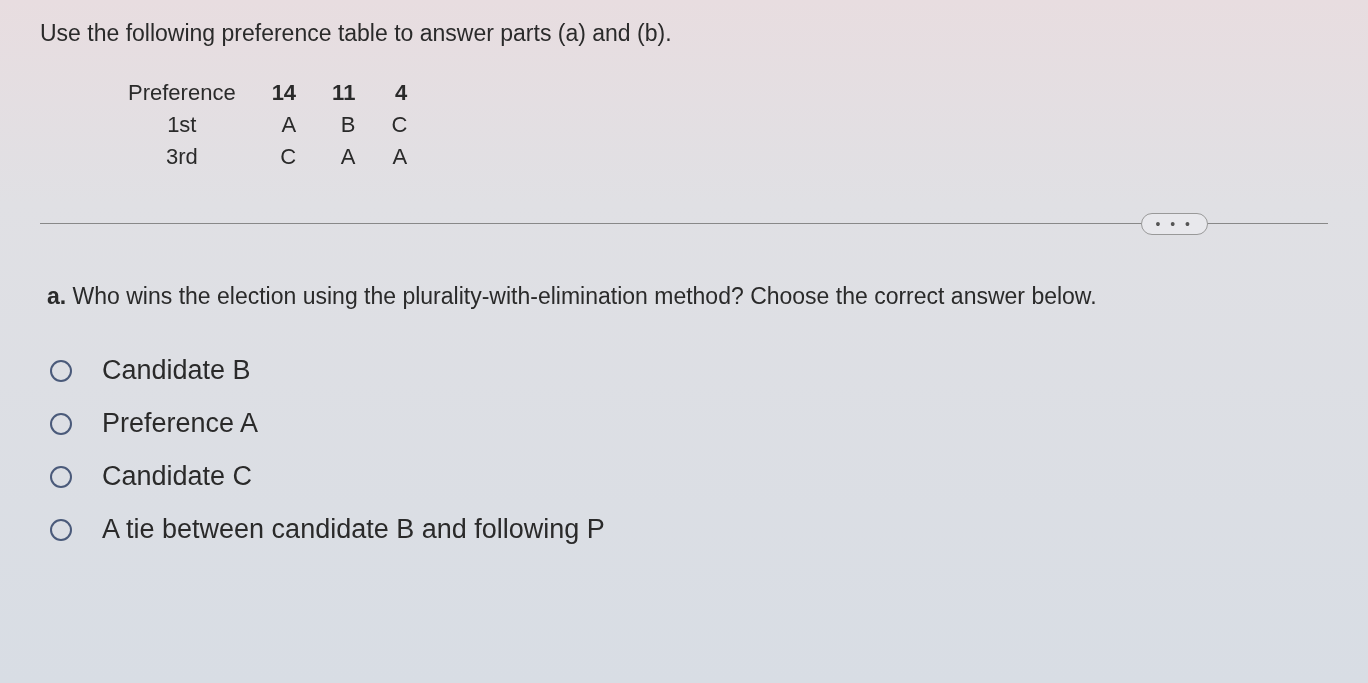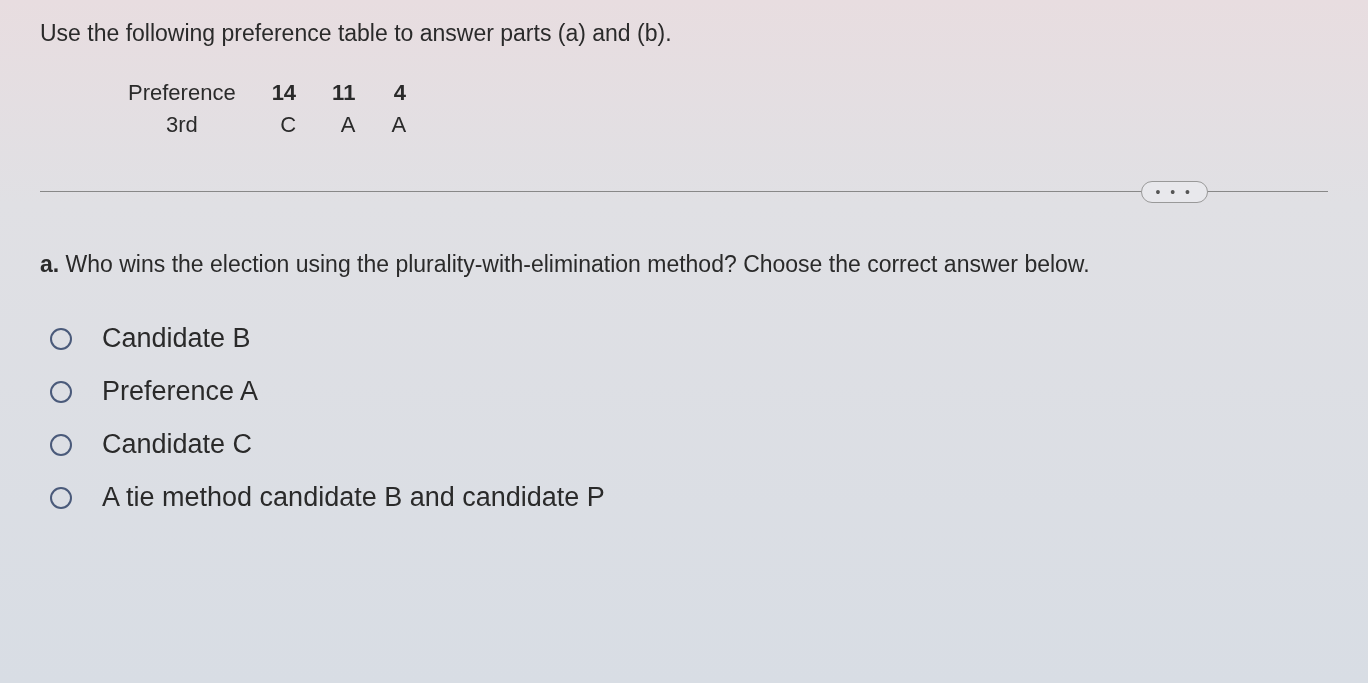--- a/index.html
+++ b/index.html
@@ -61,20 +61,21 @@
       border-radius: 14px;
       padding: 2px 14px;
       font-size: 14px;
       letter-spacing: 3px;
       color: #555;
       cursor: pointer;
     }
     .question {
       margin-bottom: 45px;
       font-size: 23px;
+      margin-left: 7px;
     }
     .question .part-label {
       font-weight: bold;
     }
     .options {
       margin-left: 10px;
     }
     .option-row {
       display: flex;
       align-items: center;
@@ -101,20 +102,26 @@
 
 <table class="pref-table">
   <tbody>
       <tr>
     <td>Preference</td>
     <td>14</td>
     <td>11</td>
     <td>4</td>
   </tr>
   <tr>
+    <td>1st</td>
+    <td>A</td>
+    <td>B</td>
+    <td>C</td>
+  </tr>
+  <tr>
     <td>3rd</td>
     <td>C</td>
     <td>A</td>
     <td>A</td>
   </tr>
 </tbody>
   </table>
 
 <div class="divider-row">
   <hr class="divider-line">
@@ -133,15 +140,15 @@
   <div class="option-row">
     <div class="radio"></div>
     <div class="option-label">Preference A</div>
   </div>
   <div class="option-row">
     <div class="radio"></div>
     <div class="option-label">Candidate C</div>
   </div>
   <div class="option-row">
     <div class="radio"></div>
-    <div class="option-label">A tie method candidate B and candidate P</div>
+    <div class="option-label">A tie between candidate B and following P</div>
   </div>
 </div>
 
 </body></html>

